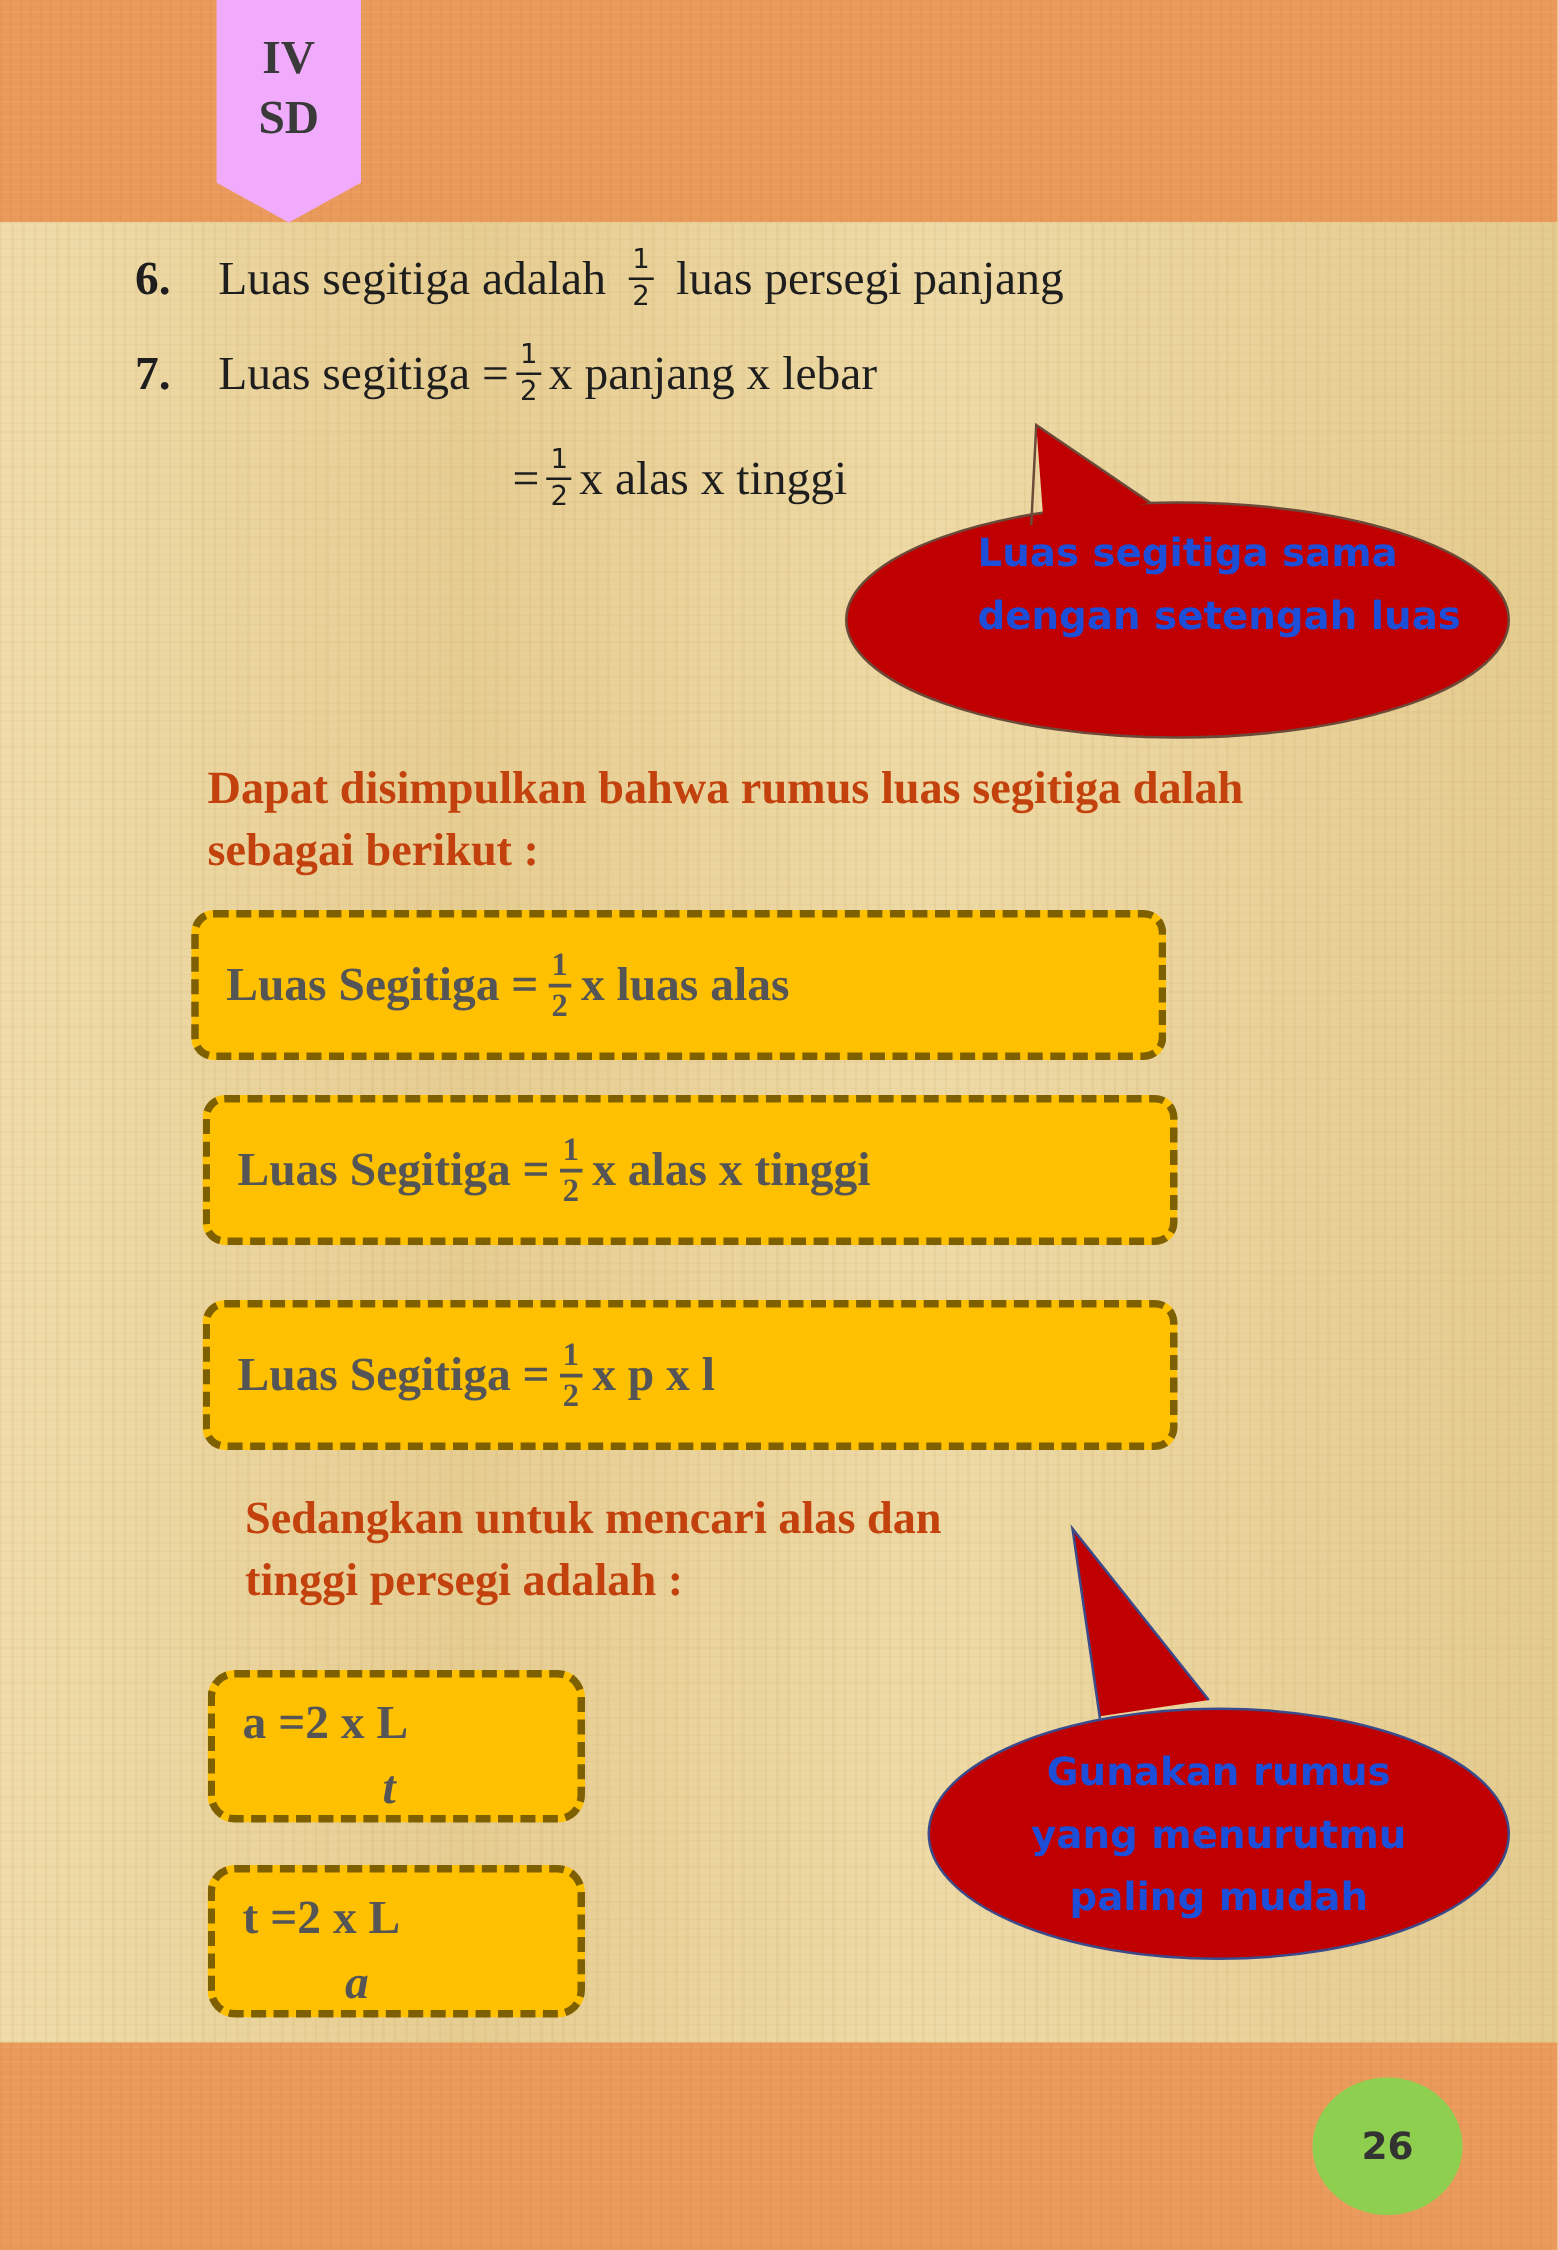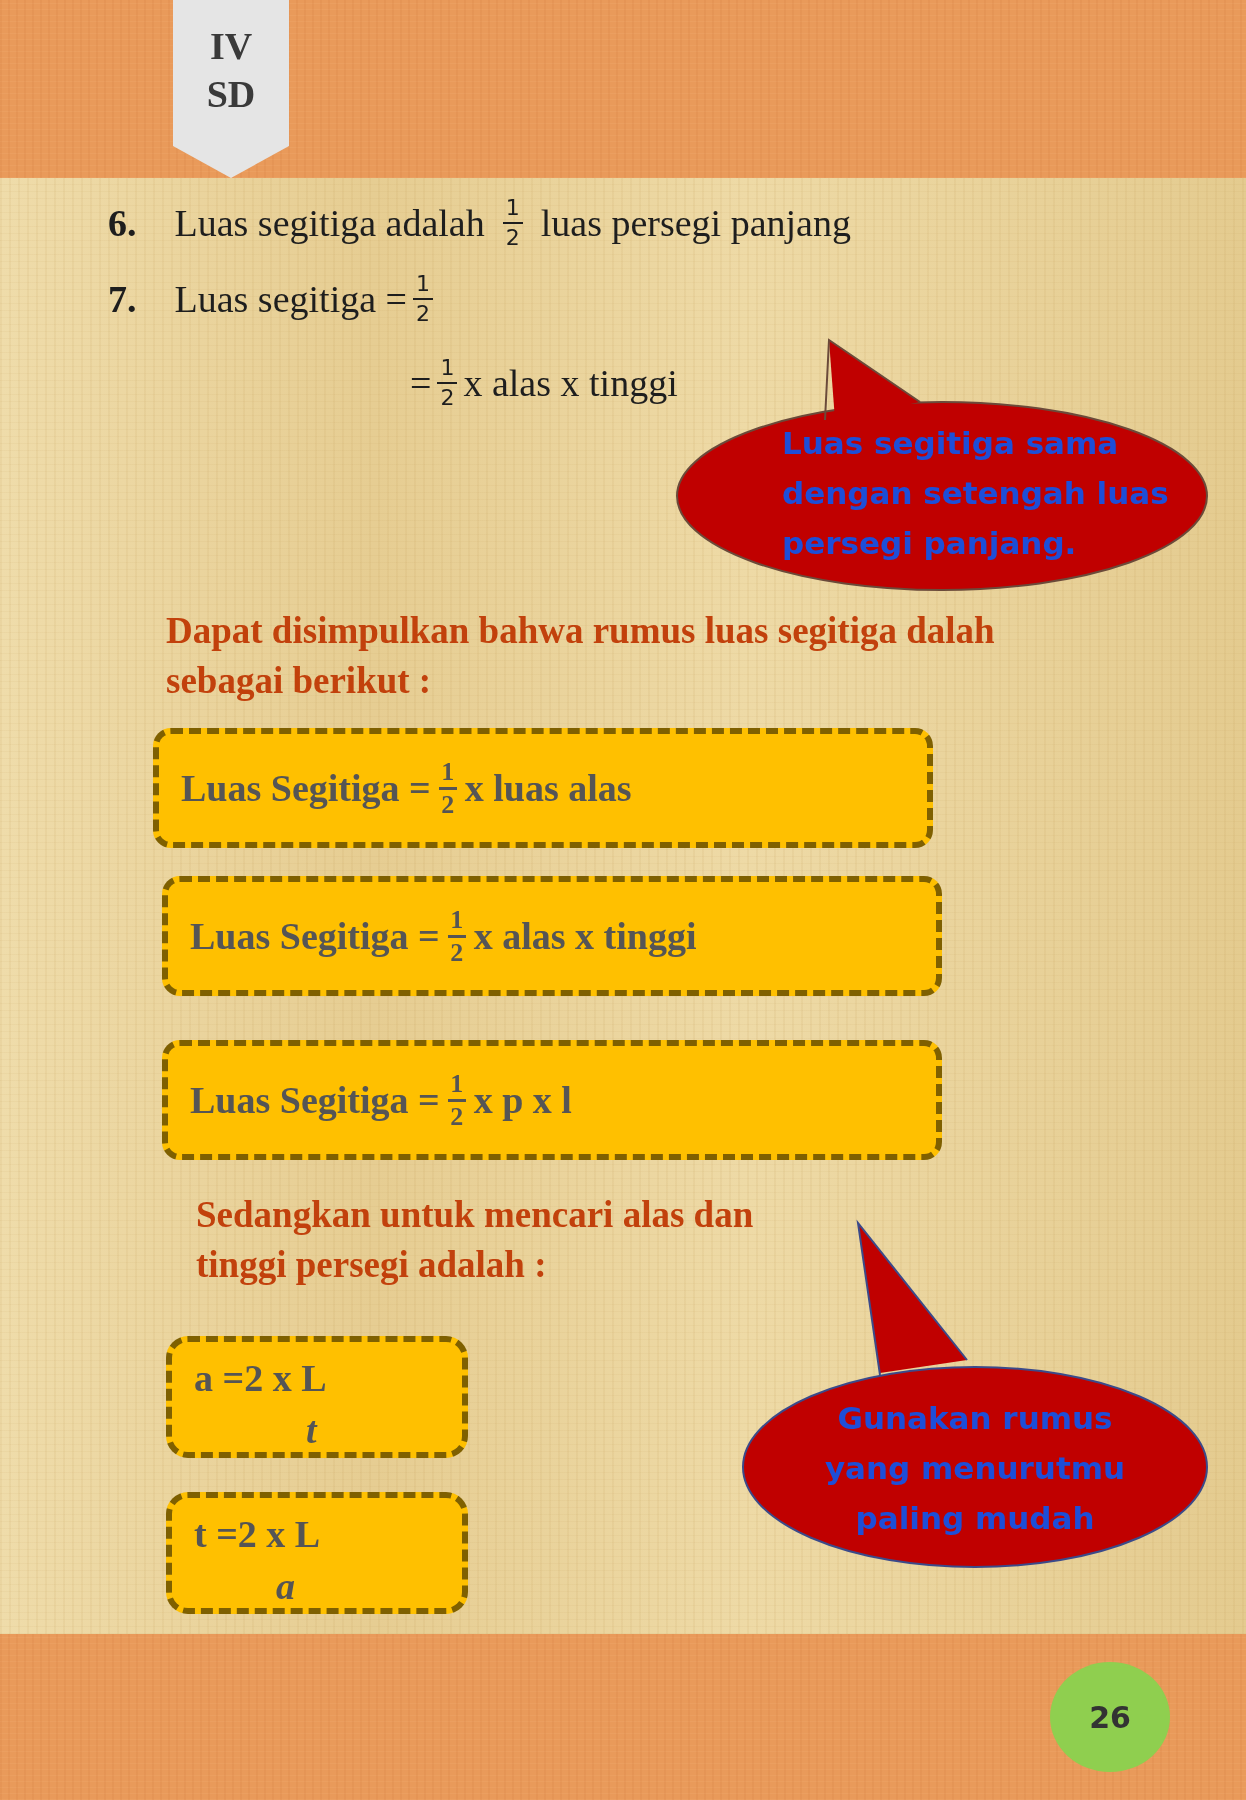--- a/index.html
+++ b/index.html
@@ -22,21 +22,21 @@
     background-color: #e99a5a;
     background-image:
       repeating-linear-gradient(90deg, rgba(200,110,50,0.12) 0px, rgba(200,110,50,0.12) 2px, transparent 2px, transparent 8px),
       repeating-linear-gradient(0deg, rgba(255,200,150,0.10) 0px, rgba(255,200,150,0.10) 1px, transparent 1px, transparent 6px);
   }
   .band.top { top: 0; height: 178px; }
   .band.bottom { top: 1634px; height: 166px; }
 
   .ribbon {
     position: absolute; left: 173px; top: 0; width: 116px; height: 178px;
-    background: #e5e5e5;
+    background: #f0abfc;
     clip-path: polygon(0 0, 100% 0, 100% 82%, 50% 100%, 0 82%);
     text-align: center;
     color: #3a3a3a; font-weight: bold; font-size: 38px; line-height: 48px;
     padding-top: 22px;
     font-family: "Liberation Serif", serif;
   }
 
   .line { position: absolute; font-size: 38px; color: #1e1e1e; white-space: nowrap; display: flex; align-items: center; }
   .num { font-weight: bold; font-size: 38px; margin-right: 38px; }
   .frac {
@@ -114,41 +114,41 @@
 </div>
 
 <div class="line" style="left:108px; top:272px;">
   <span class="num">7.</span>
   <span>Luas segitiga =</span>
   <span class="frac" style="margin:0 6px;">
     <span>1</span>
     <span class="bar"></span>
     <span>2</span>
   </span>
+  <span>x panjang x lebar</span>
 </div>
 <div class="line" style="left:410px; top:356px;">
   <span>=</span>
   <span class="frac" style="margin:0 6px;">
     <span>1</span>
     <span class="bar"></span>
     <span>2</span>
   </span>
   <span>x alas x tinggi</span>
 </div>
 
 <div class="bubble" style="left:660px; top:330px; width:550px; height:270px;">
   <svg width="550" height="270" viewBox="0 0 550 270">
     <ellipse cx="282" cy="166" rx="265" ry="94" fill="#c00000" stroke="#6b4a3a" stroke-width="2"></ellipse>
     <polygon points="169,10 260,72 175,90" fill="#c00000"></polygon>
     <polyline points="165,90 169,10 260,72" fill="none" stroke="#6b4a3a" stroke-width="2"></polyline>
   </svg>
   <div class="bubble-text" style="left:122px; top:88px;">
     <div>Luas segitiga sama</div>
     <div>dengan setengah luas</div>
-    <div>persegi panjang.</div>
   </div>
 </div>
 
 <div class="red-note" style="left:166px; top:606px;">
   <div>Dapat disimpulkan bahwa rumus luas segitiga dalah</div>
   <div>sebagai berikut :</div>
 </div>
 
 <div class="formula-box" style="left:153px; top:728px; width:780px; height:120px; padding-left:22px;">
   <span>Luas Segitiga =</span>

